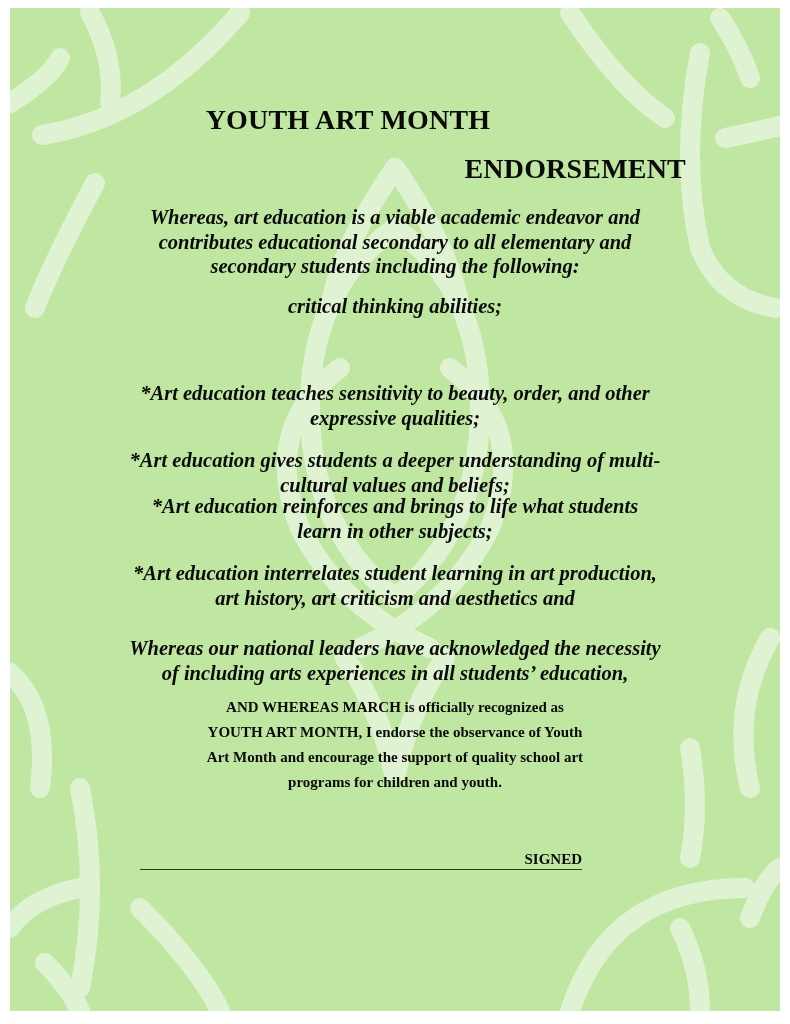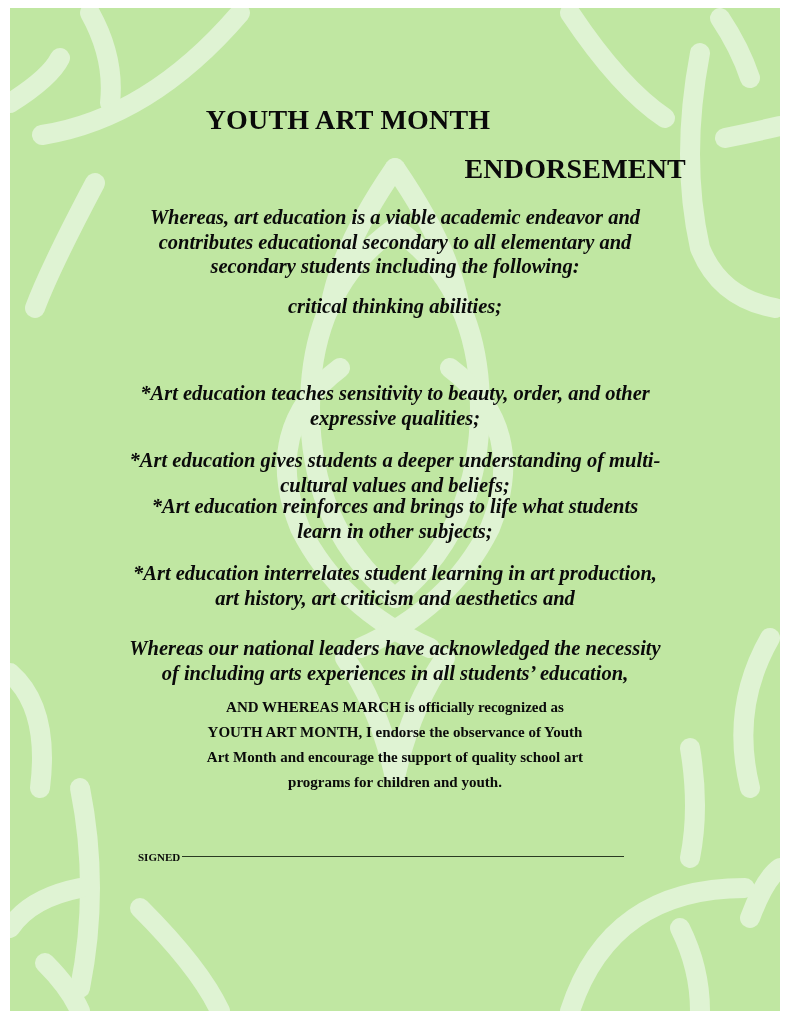--- a/index.html
+++ b/index.html
@@ -19,22 +19,22 @@
     line-height:32px; letter-spacing:0.2px;
   }
   .t1 { top:96px; }
   .t2 { top:145px;text-align:right; }
   .para {
     position:absolute; left:60px; width:650px; font-weight:bold; font-style:italic;
     font-size:20.5px; line-height:24.5px;
   }
   .upright { font-style:normal; font-size:15px; line-height:25px; }
   .sig {
-    position:absolute; left:128px; font-weight:bold; font-size:11px;
-    display:flex; align-items:center; text-align:left;
+    position:absolute; left:128px; font-weight:bold; font-size:15px;
+    display:flex; align-items:flex-end; text-align:left;flex-direction:column;
   }
   .sig .line { border-bottom:1.5px solid #2a3a22; height:1px; margin-left:2px; margin-bottom:3px; }
 </style>
 </head>
 <body>
 
 <div class="page">
   <svg class="bg-art" viewBox="0 0 770 1003" xmlns="http://www.w3.org/2000/svg">
     <g fill="none" stroke="#dff3d3" stroke-width="20" stroke-linecap="round">
 

